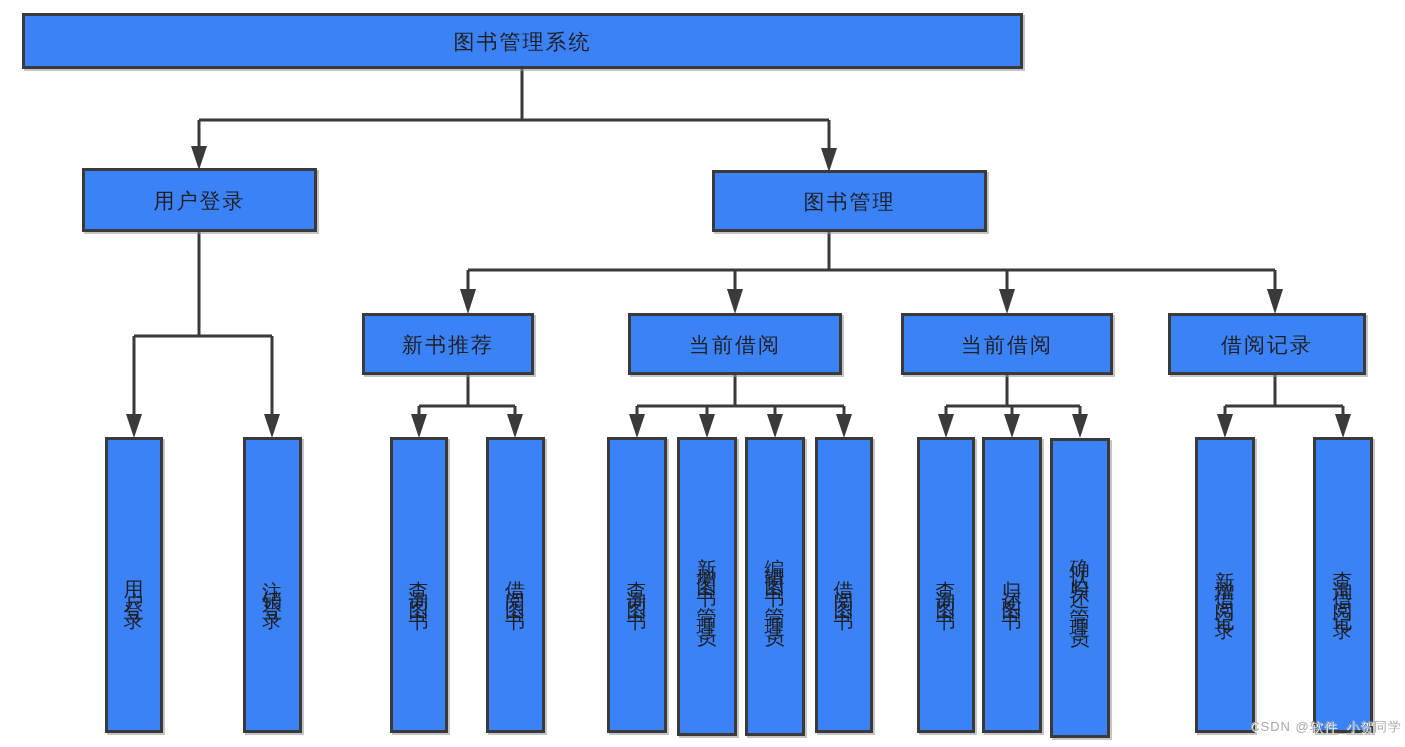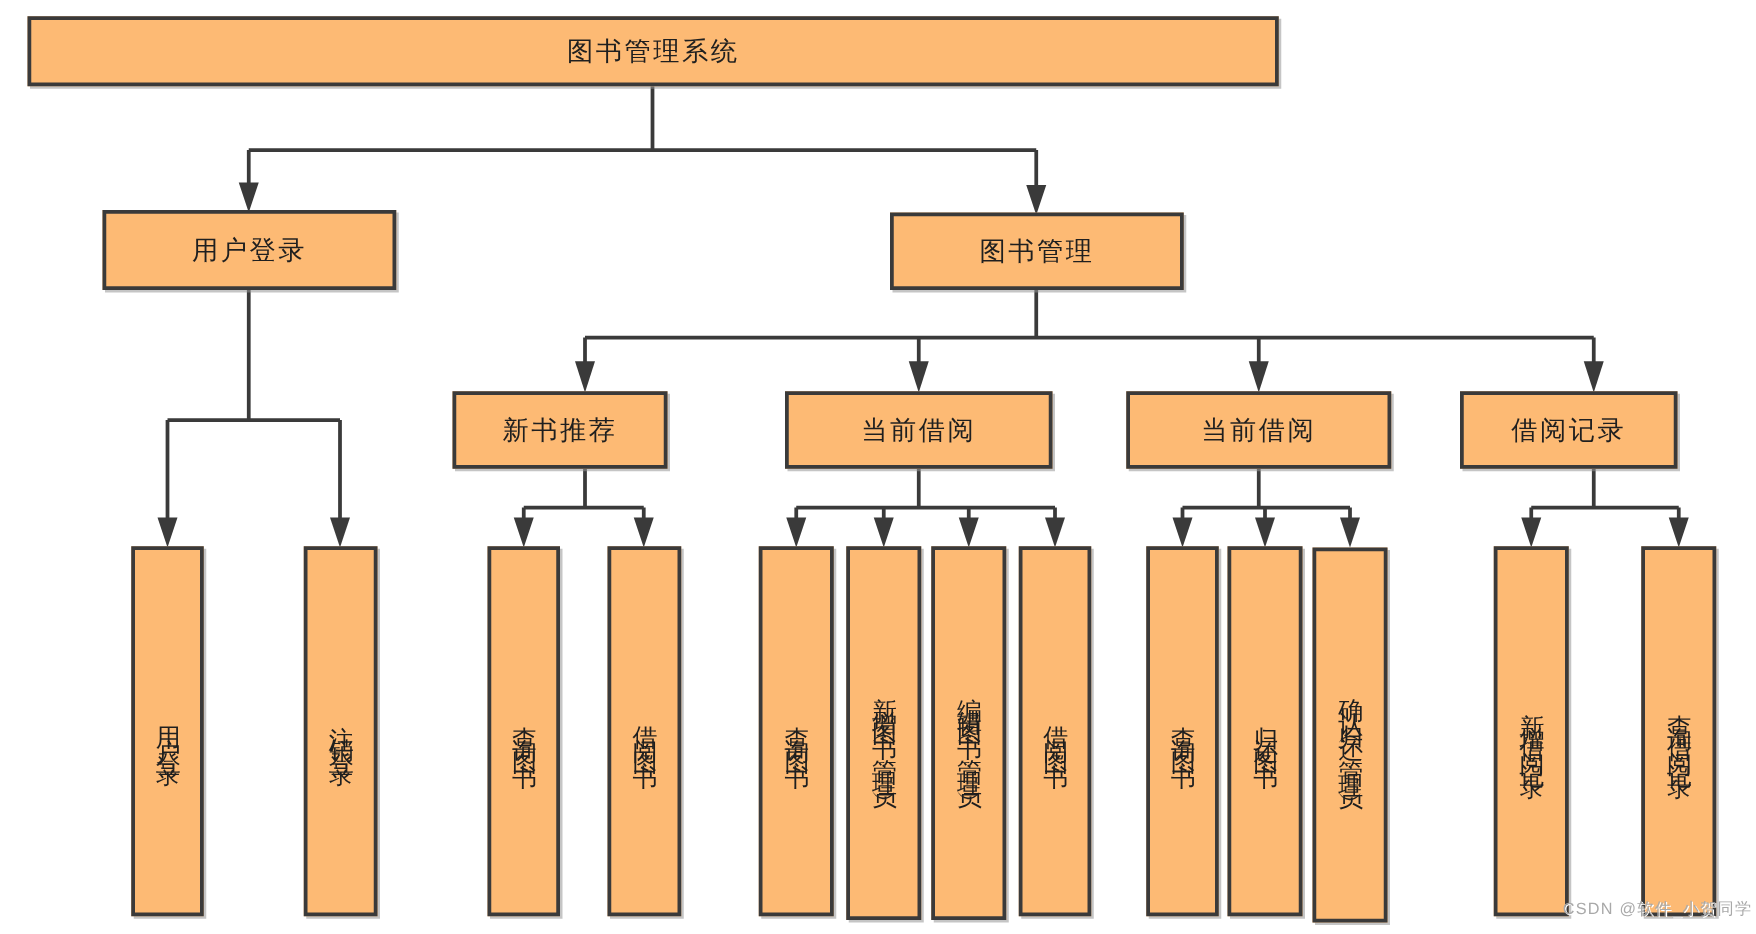--- a/index.html
+++ b/index.html
@@ -7,21 +7,21 @@
     position:relative;
     width:1405px;height:747px;
     background:#ffffff;
     font-family:"Liberation Sans","DejaVu Sans",sans-serif;
     overflow:hidden;
   }
   #wires{position:absolute;left:0;top:0;width:1405px;height:747px;}
   .node{
     position:absolute;
     box-sizing:border-box;
-    background:#fdba74;
+    background:#3b82f6;
     border:3px solid #3a3a3a;
     box-shadow:2px 2px 0 rgba(150,150,150,.55);
     display:flex;
     align-items:center;
     justify-content:center;
     color:#1f1f1f;
   }
   .node.h span{
     font-size:21px;
     letter-spacing:2px;
@@ -84,34 +84,34 @@
     </g>
   </svg>
 
   <div class="node h" style="left:22px;top:13px;width:1001px;height:56px">
     <span>图书管理系统</span>
   </div>
 
   <div class="node h" style="left:82px;top:168px;width:235px;height:64px">
     <span>用户登录</span>
   </div>
-  <div class="node h" style="left:712px;top:170px;width:235px;height:62px">
+  <div class="node h" style="left:712px;top:170px;width:275px;height:62px">
     <span>图书管理</span>
   </div>
 
   <div class="node h" style="left:362px;top:313px;width:172px;height:62px">
     <span>新书推荐</span>
   </div>
   <div class="node h" style="left:628px;top:313px;width:214px;height:62px">
     <span>当前借阅</span>
   </div>
   <div class="node h" style="left:901px;top:313px;width:212px;height:62px">
     <span>当前借阅</span>
   </div>
-  <div class="node h" style="left:1168px;top:313px;width:174px;height:62px">
+  <div class="node h" style="left:1168px;top:313px;width:198px;height:62px">
     <span>借阅记录</span>
   </div>
 
   <div class="node v" style="left:105px;top:437px;width:58px;height:296px">
     <span>用户登录</span>
   </div>
   <div class="node v" style="left:243px;top:437px;width:59px;height:296px">
     <span>注销登录</span>
   </div>
 

